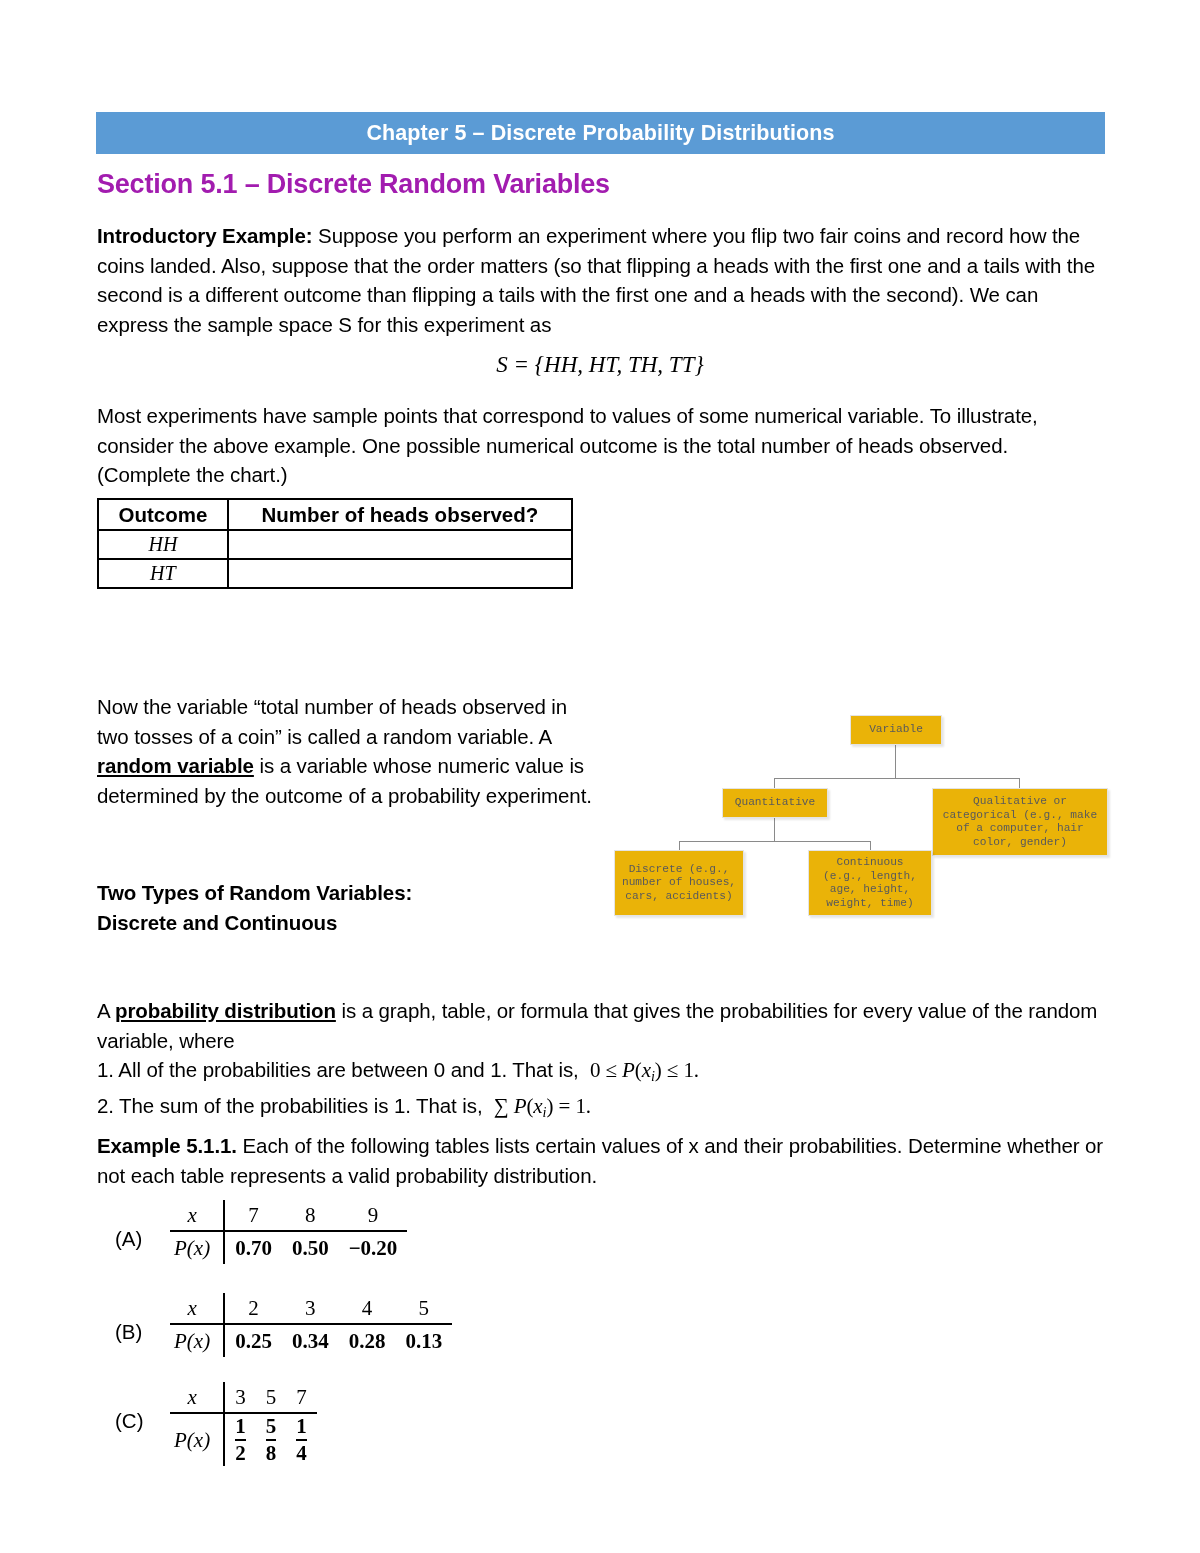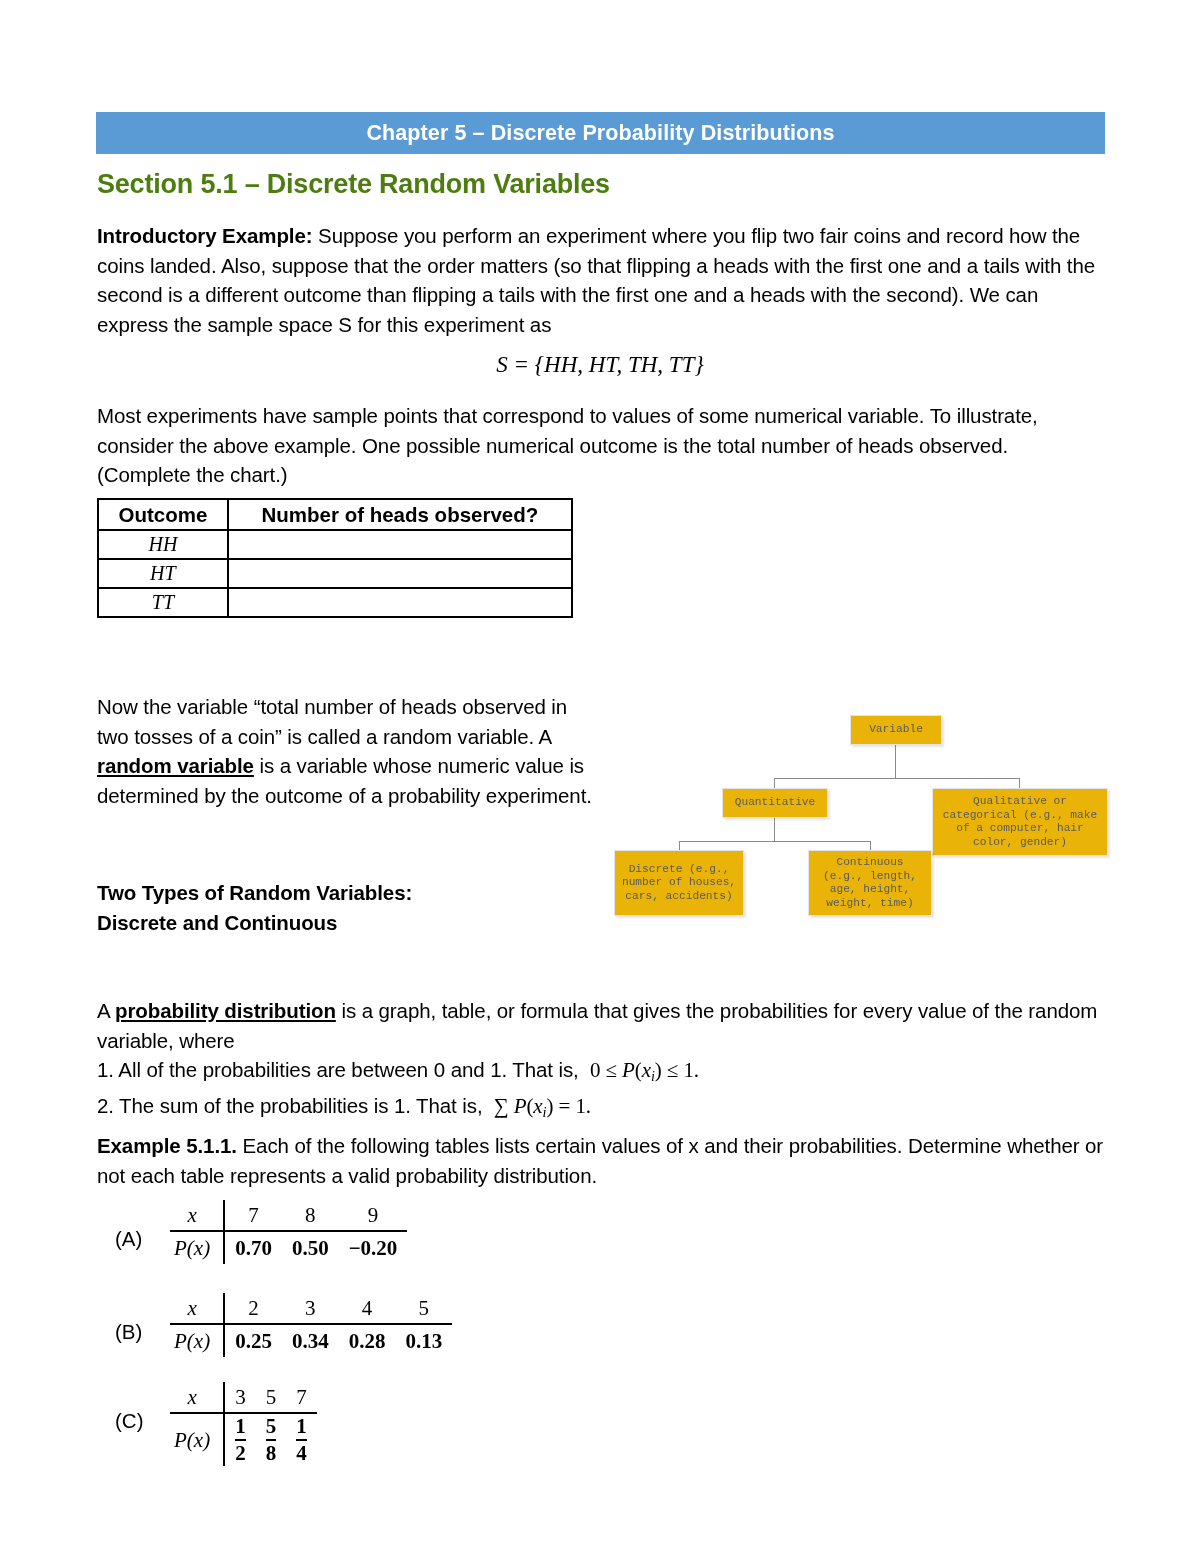--- a/index.html
+++ b/index.html
@@ -30,21 +30,21 @@
     font-weight: bold;
     letter-spacing: 0.1px;
   }
 
   
   .section-heading {
     position: absolute;
     left: 97px; top: 169px;
     font-size: 27px;
     font-weight: bold;
-    color: #4d7c0f;
+    color: #a21caf;
     letter-spacing: -0.2px;
   }
 
   
   .para {
     position: absolute;
     font-size: 20.5px;
     line-height: 29.5px;
     color: #000000;
     letter-spacing: -0.1px;
@@ -221,24 +221,20 @@
         <th>Number of heads observed?</th>
       </tr>
     </thead>
     <tbody>
       <tr>
         <td class="oc">HH</td>
         <td class="blank"></td>
       </tr>
       <tr>
         <td class="oc">HT</td>
-        <td class="blank"></td>
-      </tr>
-      <tr>
-        <td class="oc">TT</td>
         <td class="blank"></td>
       </tr>
     </tbody>
   </table>
 
   <div class="para" id="random-var-para">
     <span>Now the variable “total number of heads observed in two tosses of a coin” is called a random variable. A </span><span class="u">random variable</span><span> is a variable whose numeric value is determined by the outcome of a probability experiment.</span>
   </div>
 
   <div class="para" id="two-types-heading">

